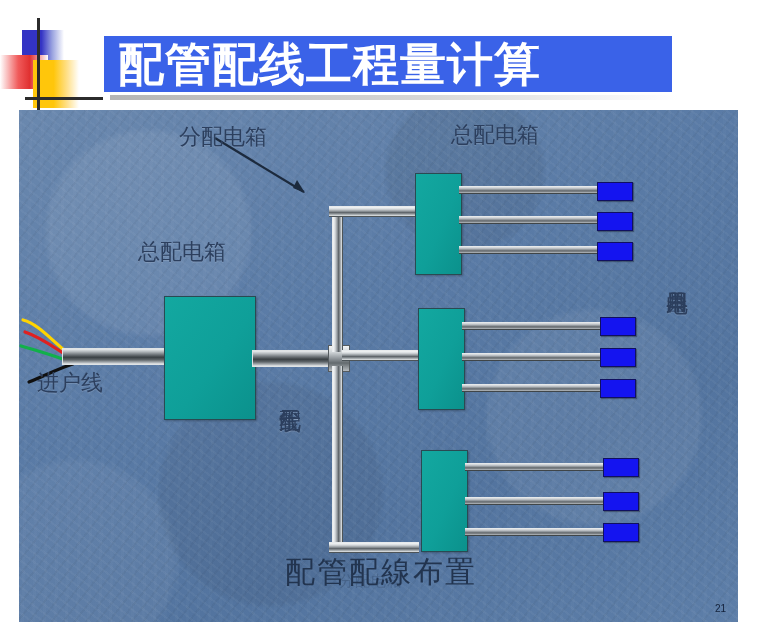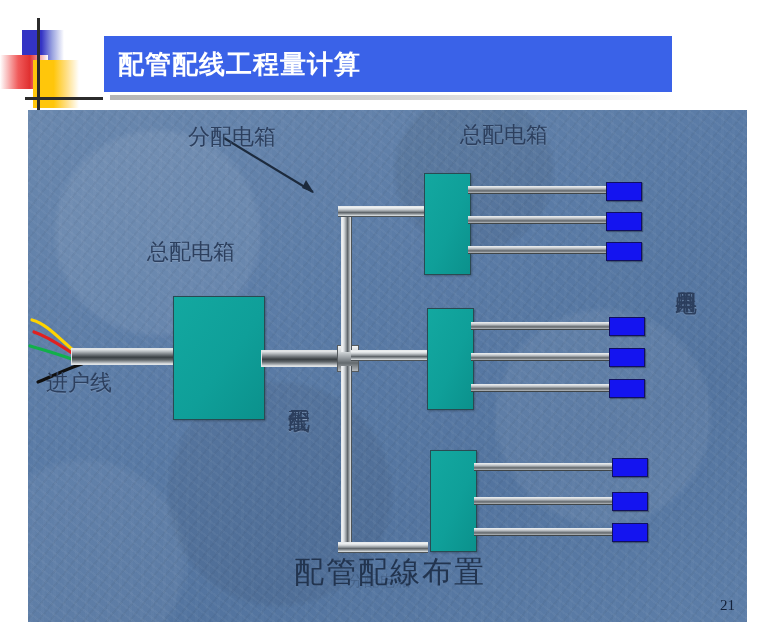--- a/index.html
+++ b/index.html
@@ -60,32 +60,32 @@
   .title-bar-shadow {
     position: absolute;
     left: 110px; top: 95px;
     width: 568px; height: 5px;
     background: linear-gradient(to right, #9c9c9c 0%, #c9c9c9 55%, #ffffff 100%);
     opacity: .75;
   }
   .title-text {
     position: absolute;
     left: 118px; top: 40px;
-    font-size: 26px;
+    font-size: 46px;
     font-weight: bold;
     color: #ffffff;
     line-height: 48px;
     letter-spacing: 1px;
     white-space: nowrap;
   }
 
   
   #diagram {
     position: absolute;
-    left: 28px; top: 110px;
+    left: 19px; top: 110px;
     width: 719px; height: 512px;
     background:
       radial-gradient(circle at 18% 24%, rgba(255,255,255,.07) 0 14%, rgba(0,0,0,0) 15%),
       radial-gradient(circle at 62% 12%, rgba(0,0,0,.06) 0 12%, rgba(0,0,0,0) 13%),
       radial-gradient(circle at 80% 60%, rgba(255,255,255,.06) 0 16%, rgba(0,0,0,0) 17%),
       radial-gradient(circle at 35% 75%, rgba(0,0,0,.05) 0 18%, rgba(0,0,0,0) 19%),
       radial-gradient(circle at 8% 88%, rgba(255,255,255,.05) 0 12%, rgba(0,0,0,0) 13%),
       linear-gradient(155deg, #6a88ae 0%, #5a7ba6 40%, #53749f 70%, #5d7ea8 100%);
     overflow: hidden;
   }
@@ -195,22 +195,22 @@
     color: rgba(40,60,90,.30);
     font-size: 15px;
     font-family: "DejaVu Serif", "Liberation Serif", serif;
     letter-spacing: 1px;
     white-space: nowrap;
   }
   .page-num {
     position: absolute;
     right: 12px; bottom: 8px;
     color: #13213a;
-    font-size: 15px;
-    font-family: Liberation Serif, serif;
+    font-size: 10px;
+    font-family: Liberation Sans, sans-serif;
   }
   svg.overlay {
     position: absolute;
     left: 0; top: 0;
     width: 719px; height: 500px;
     pointer-events: none;
   }
 </style>
 </head>
 <body>

